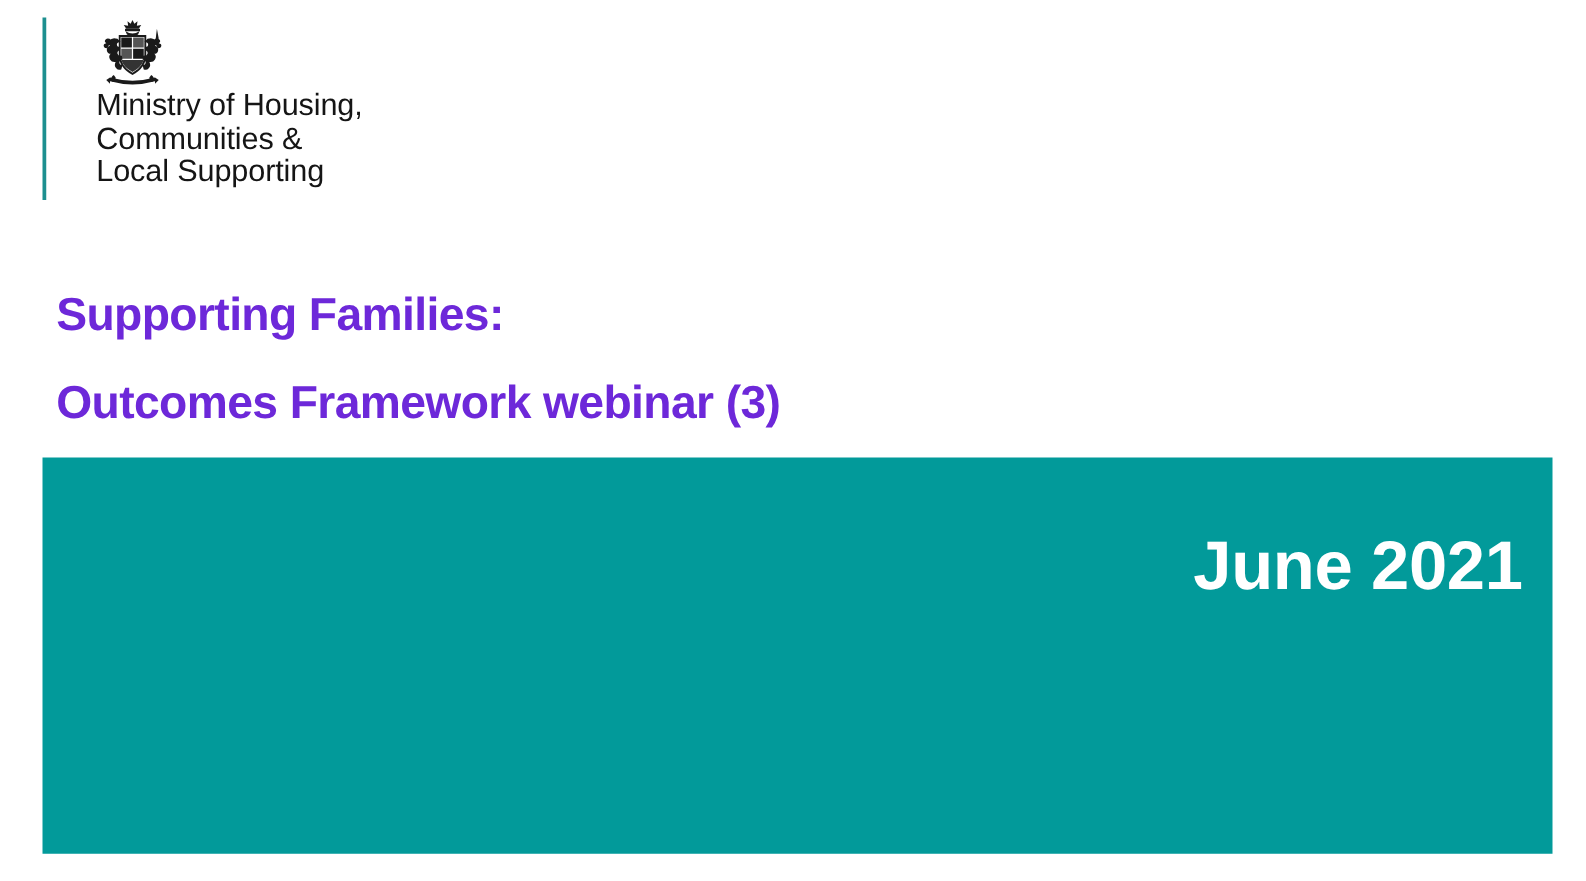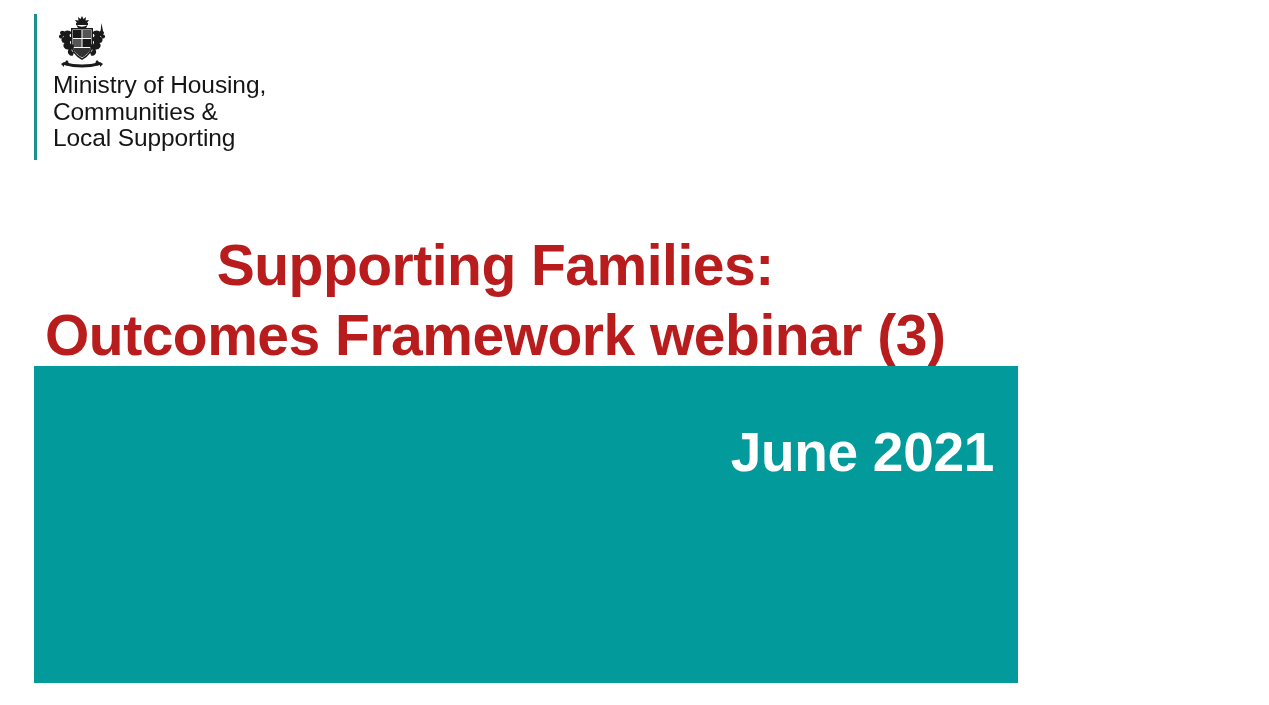--- a/index.html
+++ b/index.html
@@ -22,20 +22,21 @@
   }
 
   
   .logo-block {
     position: absolute;
     left: 34px;
     top: 14px;
     display: flex;
     align-items: stretch;
     height: 146px;
+    gap: 24px;
   }
 
   .logo-rule {
     width: 3px;
     background: #1d8f8f;
     flex: 0 0 3px;
   }
 
   .logo-body {
     padding-left: 16px;
@@ -61,35 +62,34 @@
     white-space: nowrap;
   }
 
   
   .title {
     position: absolute;
     left: 45px;
     top: 192px;
     font-family: "Liberation Sans", sans-serif;
     font-weight: bold;
-    font-size: 57px;
+    font-size: 37px;
     line-height: 70px;
-    color: #b91c1c;
+    color: #6d28d9;
     letter-spacing: -0.5px;
     white-space: nowrap;
-    text-align: center;
   }
   .title-line { display: block; }
 
   
   .banner {
     position: absolute;
     left: 34px;
     top: 366px;
-    width: 984px;
+    width: 1208px;
     height: 317px;
     background: #029a9a;
     box-sizing: border-box;
     padding: 56px 24px 0 0;
   }
 
   .banner-date {
     font-family: "Liberation Sans", sans-serif;
     font-weight: bold;
     font-size: 55px;

